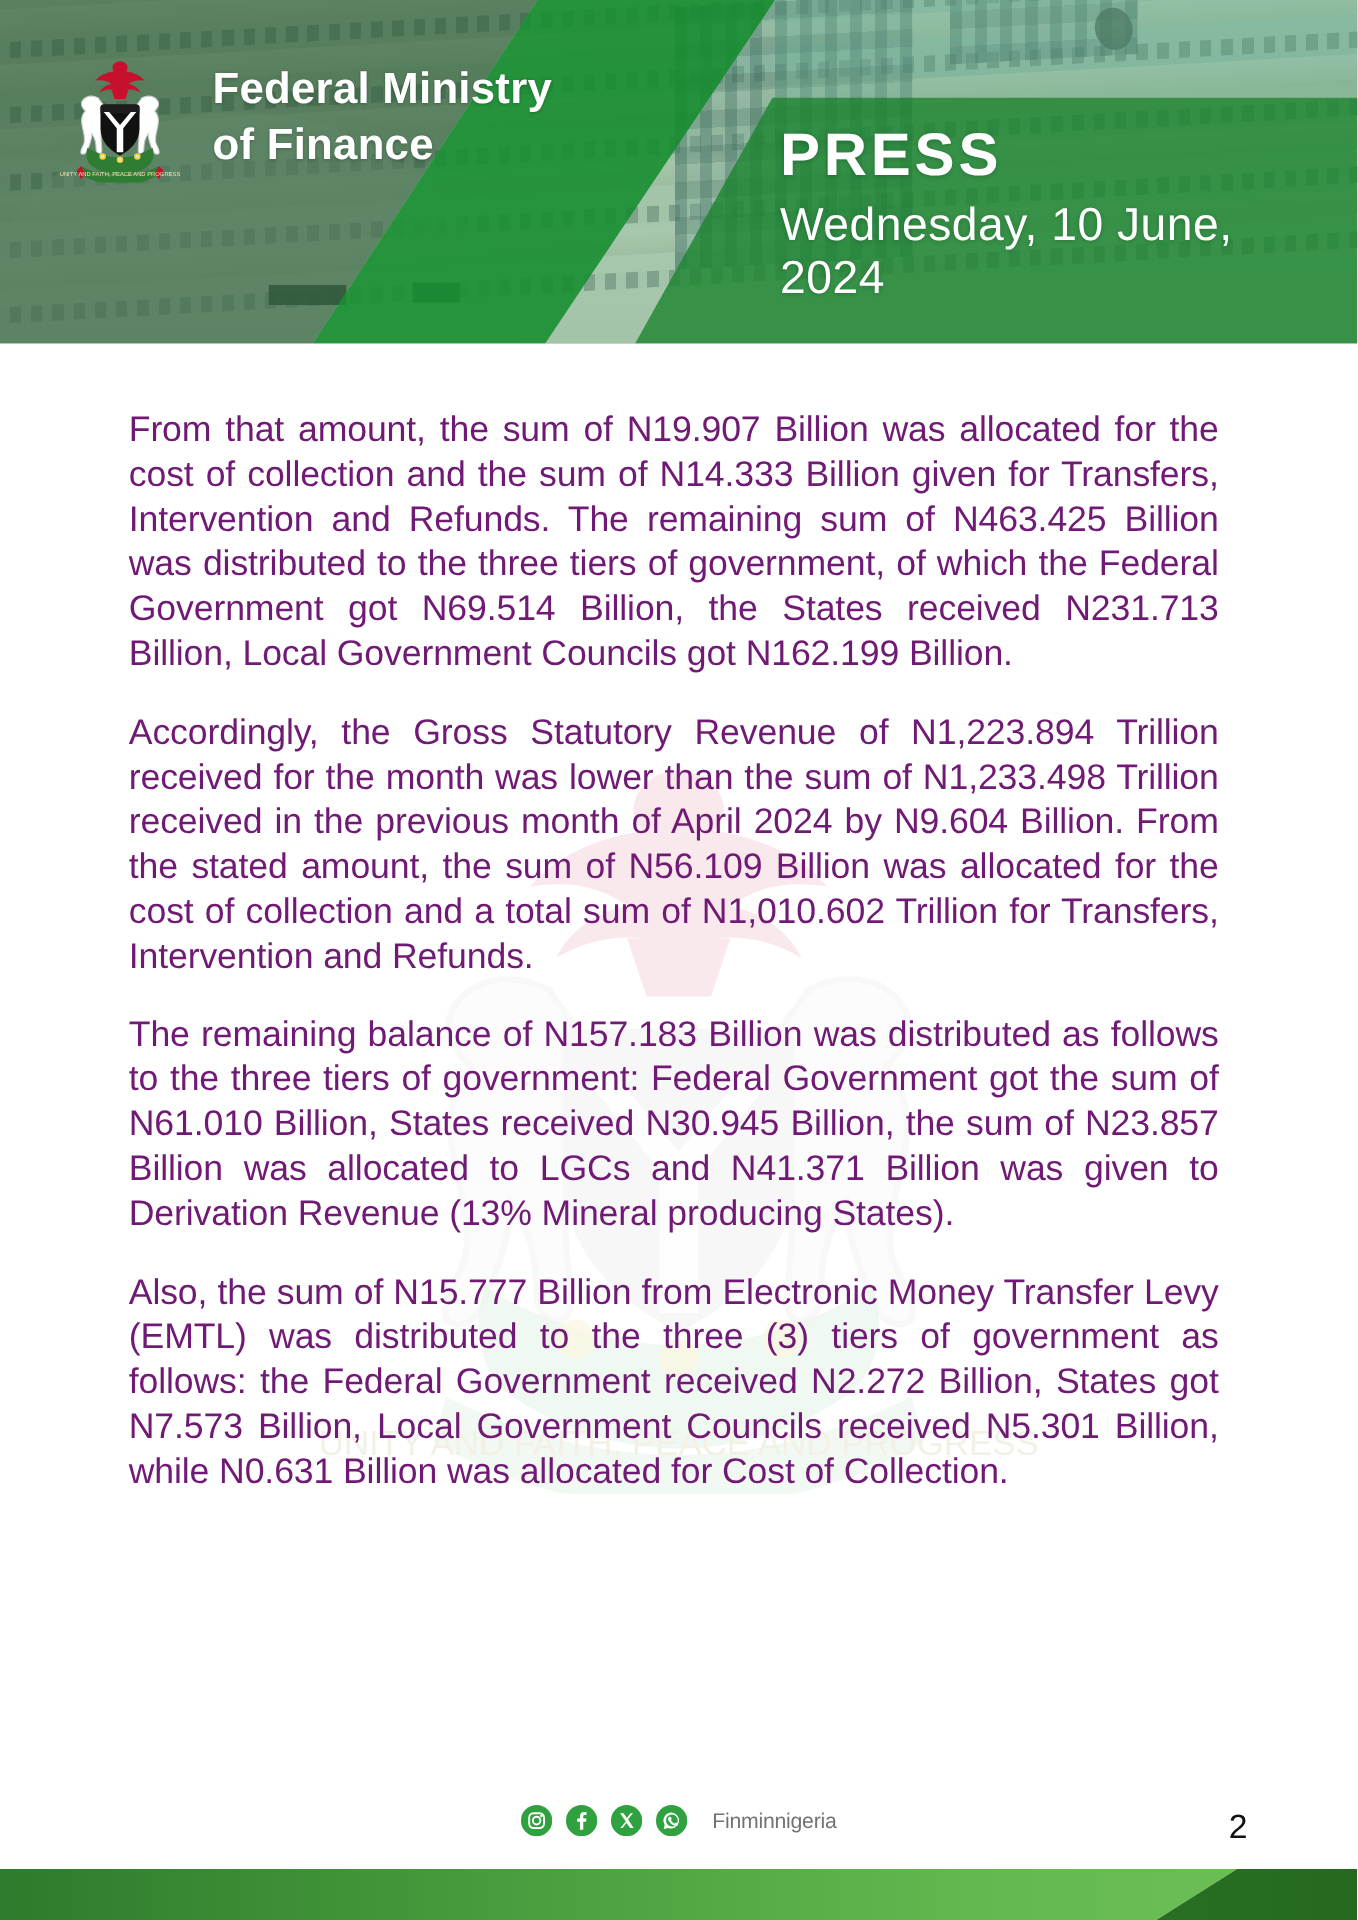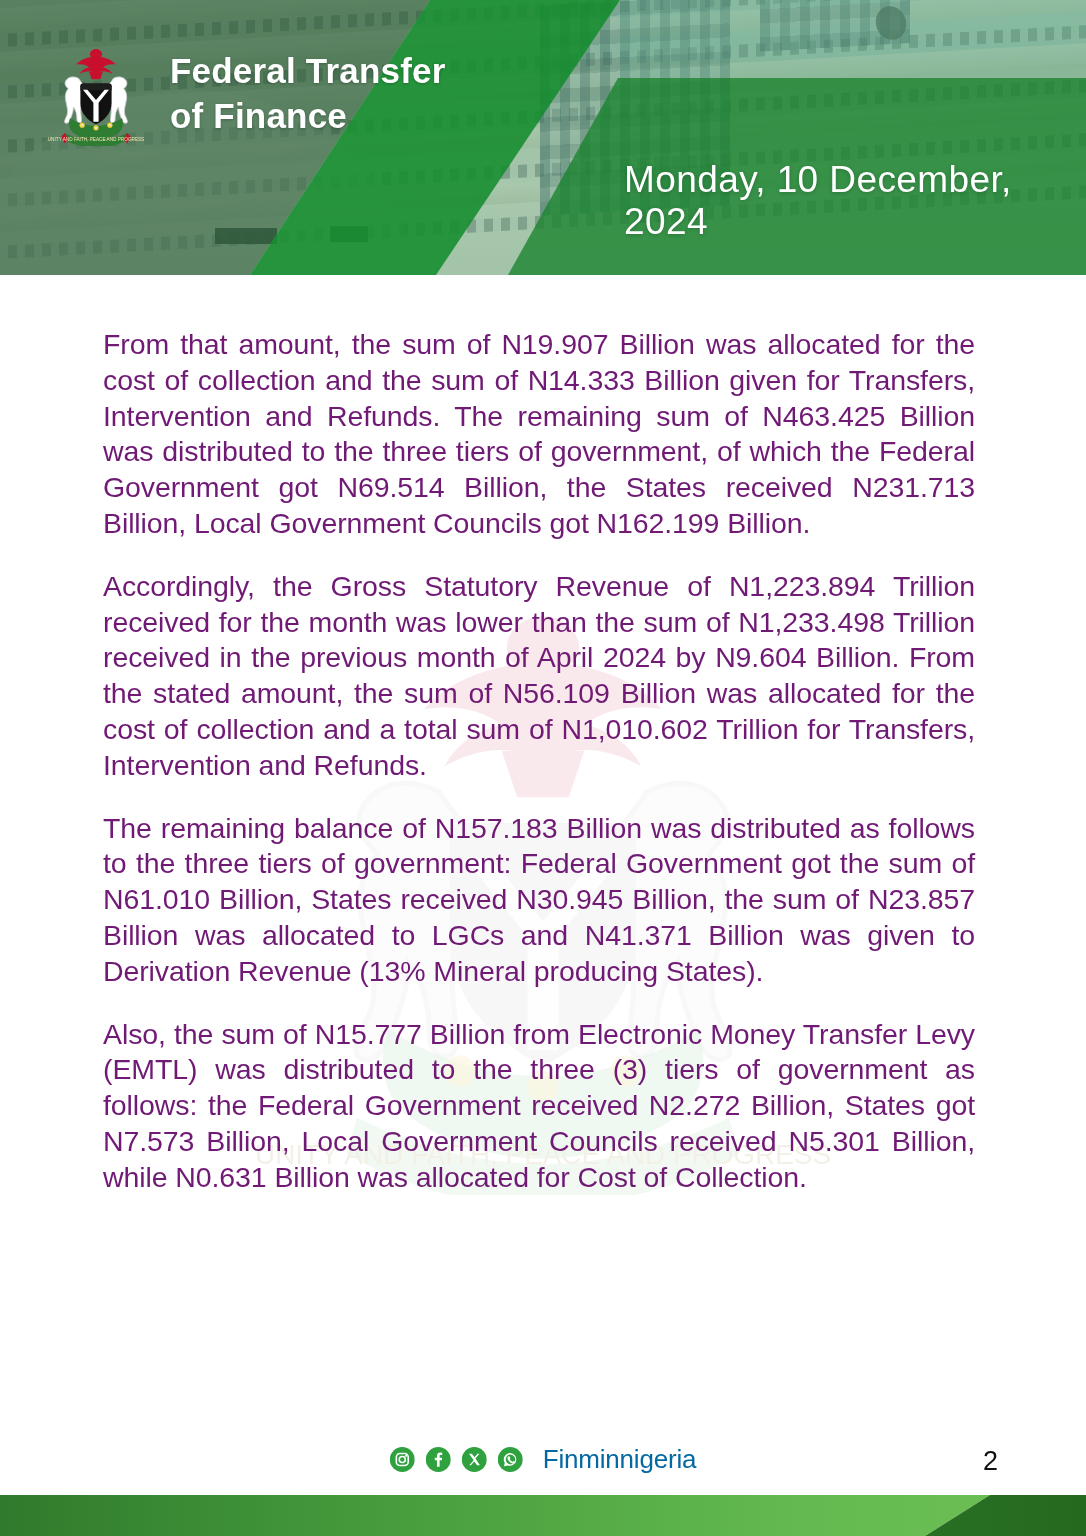--- a/index.html
+++ b/index.html
@@ -144,21 +144,21 @@
   .footer {
     position:absolute; left:0; top:1430px; width:1086px; height:66px;
     z-index:5;
   }
   .social {
     position:absolute; left:50%; top:14px; transform:translateX(-50%);
     display:flex; align-items:center; gap:11px;
   }
   .sicon { width:25px; height:25px; display:block; }
   .handle {
-    font-size:26px; color:#0369a1; margin-left:9px; letter-spacing:-0.2px;
+    font-size:17px; color:#737373; margin-left:9px; letter-spacing:-0.2px;
   }
   .page-no {
     position:absolute; right:88px; top:16px;
     font-size:27px; color:#111111;
   }
 
   .bottom-bar {
     position:absolute; left:0; top:1495px; width:1086px; height:41px;
     overflow:hidden;
   }
@@ -236,30 +236,30 @@
             <circle cx="76" cy="96" r="1.3"></circle>
         </g>
 
         <path d="M24 105c12 6 24 9 36 9s24-3 36-9l2 7c-12 7-25 10-38 10s-26-3-38-10z" fill="#2e7d32"></path>
         <path d="M24 105l-4 4 4 8 4-5z" fill="#c8102e"></path>
         <path d="M96 105l4 4-4 8-4-5z" fill="#c8102e"></path>
         <text x="60" y="114" font-size="5.4" fill="#f4e6b0" text-anchor="middle" font-family="'Liberation Sans', sans-serif">UNITY AND FAITH, PEACE AND PROGRESS</text>
       </svg>
     </span>
     <span class="brand-text">
-      <span>Federal Transfer</span><br>
+      <span>Federal Ministry</span><br>
       <span>of Finance</span>
     </span>
   </div>
 
   <div class="press-wrap">
     <div class="press-title">
-      <br>
+      <span>PRESS</span><br>
     </div>
-    <div class="press-date">Monday, 10 December, 2024</div>
+    <div class="press-date">Wednesday, 10 June, 2024</div>
   </div>
 </div>
 
 <div class="page-body">
 
   <span class="watermark">
     <svg viewBox="0 0 120 120" width="620" height="620" aria-hidden="true">
       <g fill="#c8102e" opacity=".55">
         <path d="M60 8c-4 0-7 3-7 6s3 5 7 5 7-2 7-5-3-6-7-6z"></path>
         <path d="M60 17c-9 0-18 3-23 9 6-1 11 0 15 3-5 1-9 4-11 8 7-4 14-4 19-1 5-3 12-3 19 1-2-4-6-7-11-8 4-3 9-4 15-3-5-6-14-9-23-9z"></path>

